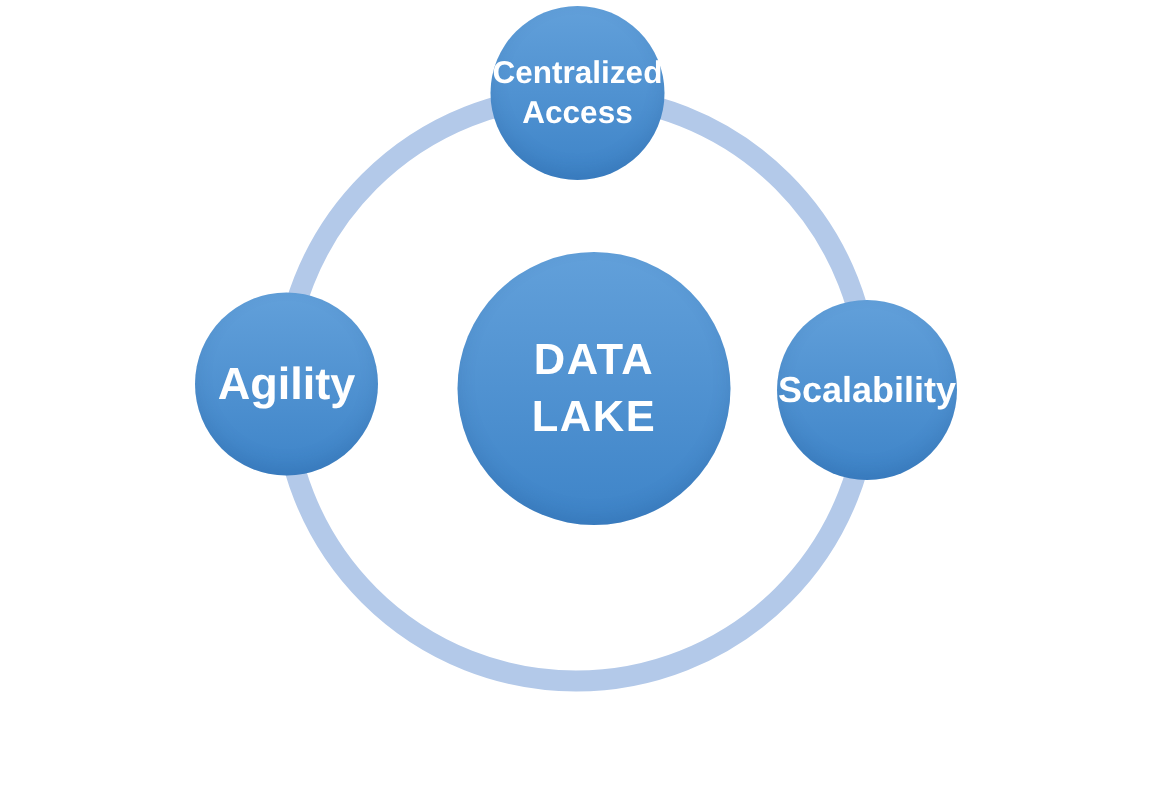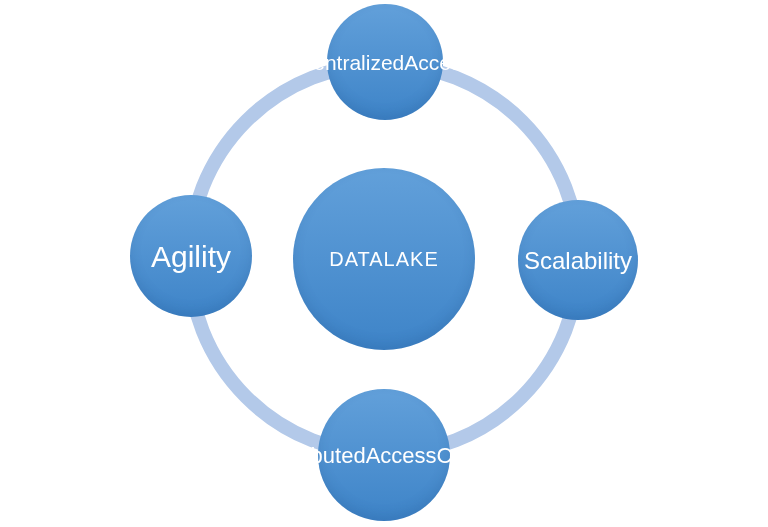--- a/index.html
+++ b/index.html
@@ -23,34 +23,35 @@
     height: 527px;
     display: block;
   }
   .node {
     position: absolute;
     border-radius: 50%;
     background: linear-gradient(180deg, var(--grad-top, #62a0da) 0%, var(--grad-bottom, #3e84c8) 100%);
     box-shadow: inset 0 -6px 12px rgba(25, 70, 125, 0.16);
     color: var(--text, #ffffff);
     display: flex;
+    flex-direction: column;
     align-items: center;
     justify-content: center;
     text-align: center;
-    font-weight: 400;
+    font-weight: 700;
   }
   .node .line {
     display: block;
   }
   .node-center {
-    left: 293px;
+    left: 305px;
     top: 168px;
     width: 182px;
     height: 182px;
-    font-size: 20px;
+    font-size: 29px;
     line-height: 38px;
     letter-spacing: 1px;
   }
   .node-top {
     left: 327px;
     top: 4px;
     width: 116px;
     height: 116px;
     font-size: 21px;
     line-height: 27px;
@@ -91,25 +92,20 @@
 
   <div class="node node-top">
     <span class="line">Centralized</span>
     <span class="line">Access</span>
   </div>
 
   <div class="node node-right">
     <span class="line">Scalability</span>
   </div>
 
-  <div class="node node-bottom">
-    <span class="line">Distributed</span>
-    <span class="line">Access</span>
-    <span class="line">Control</span>
-  </div>
 
   <div class="node node-left">
     <span class="line">Agility</span>
   </div>
 
   <div class="node node-center">
     <span class="line">DATA</span>
     <span class="line">LAKE</span>
   </div>
 

